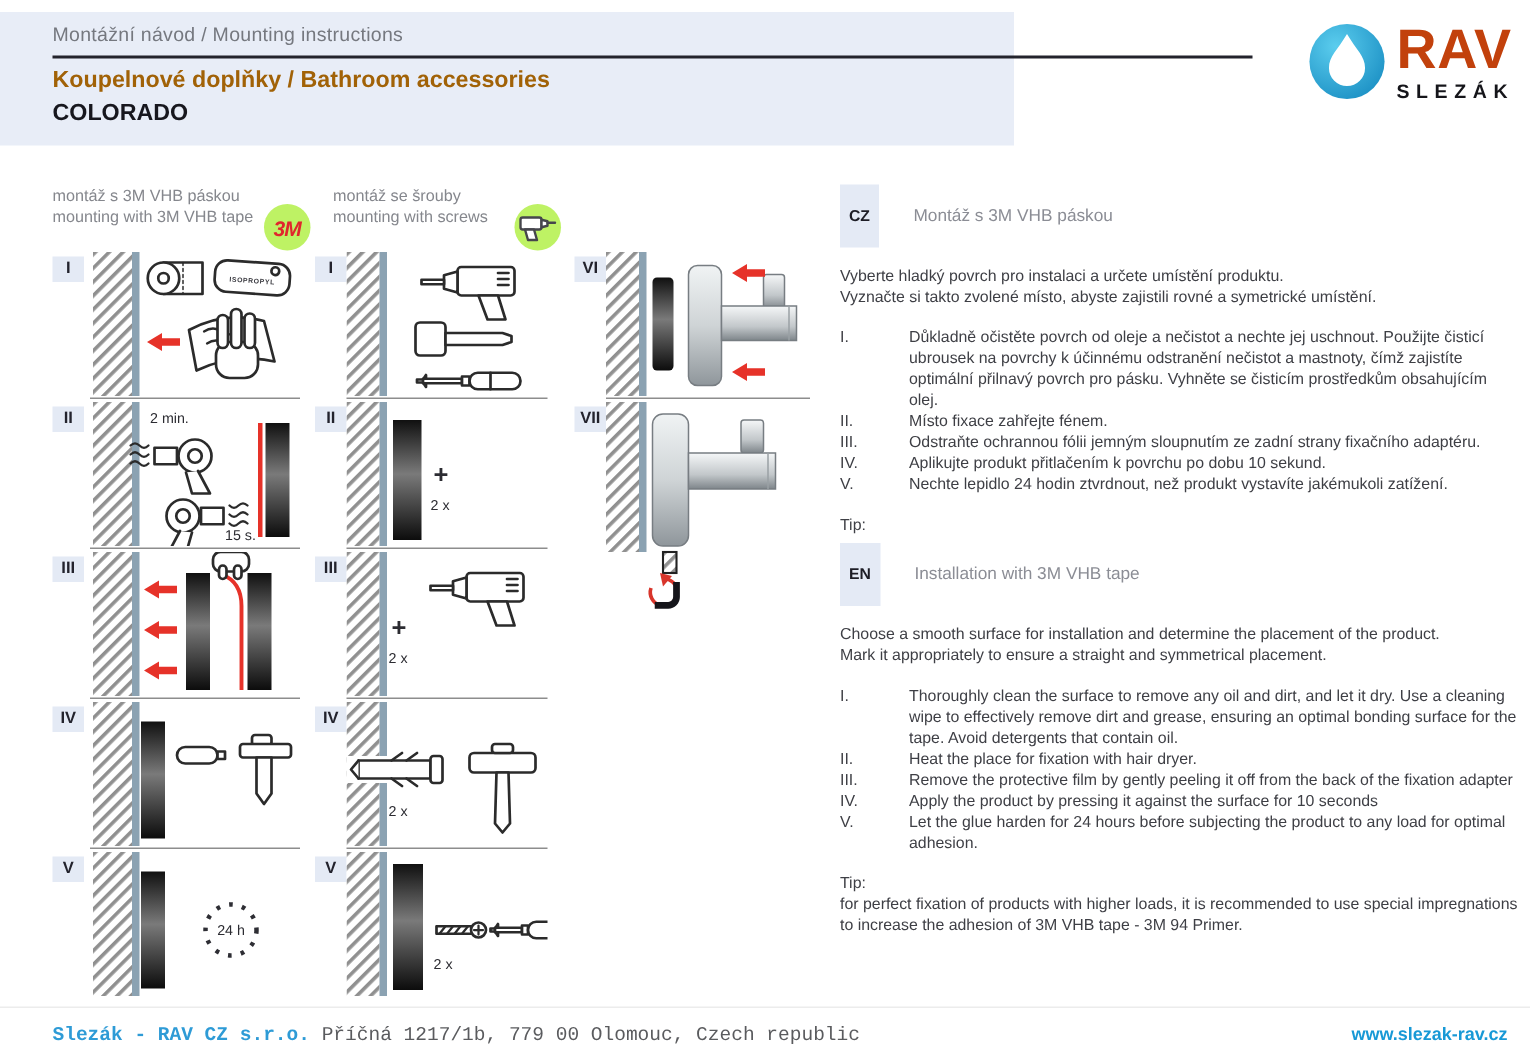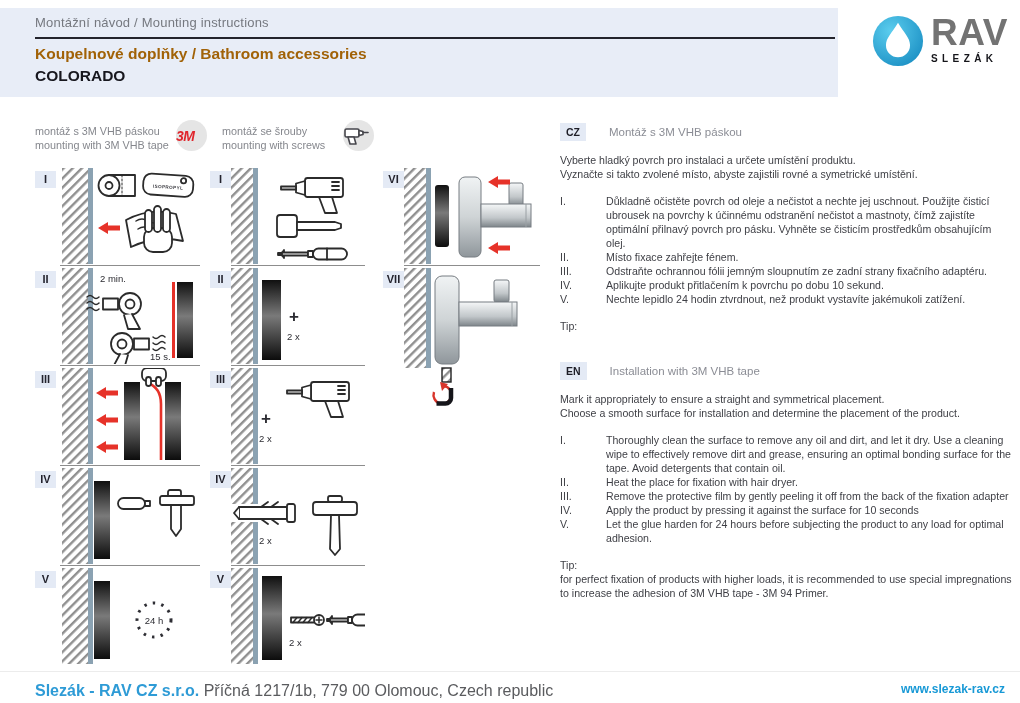--- a/index.html
+++ b/index.html
@@ -1,66 +1,66 @@
 <!DOCTYPE html>
 <html><head>
 <meta charset="utf-8">
 <style>
   html,body { margin:0; padding:0; background:#fff; }
   #page { position:relative; width:1020px; height:703px; background:#fff;
           font-family:"Liberation Sans", sans-serif; overflow:hidden; }
 
   
-  .hdr { position:absolute; left:0; top:8px; width:838px; height:89px; background:#e8edf7; }
+  .hdr { position:absolute; left:0; top:8px; width:676px; height:89px; background:#e8edf7; }
   .doc-type { position:absolute; left:35px; top:7px; font-size:13px; color:#75787f; letter-spacing:.2px; }
   .hdr-rule { position:absolute; left:35px; top:29px; width:800px; height:2px; background:#23232c; }
   .hdr-title { position:absolute; left:35px; top:37px; font-size:15.5px; font-weight:700; color:#a16207; }
   .hdr-product { position:absolute; left:35px; top:59px; font-size:15.5px; font-weight:700; color:#17171e; }
 
   .logo { position:absolute; left:872px; top:15px; display:flex; align-items:flex-start; }
   .logo-txt { margin-left:7px; }
-  .logo-brand { font-size:37px; line-height:36px; font-weight:700; color:#737373; letter-spacing:0.5px; }
-  .logo-sub { font-size:10px; font-weight:700; letter-spacing:4.4px; color:#15151a; margin-top:2px; text-align:left; }
+  .logo-brand { font-size:37px; line-height:36px; font-weight:700; color:#c2410c; letter-spacing:0.5px; }
+  .logo-sub { font-size:13px; font-weight:700; letter-spacing:4.4px; color:#15151a; margin-top:2px; text-align:left; }
 
   
   .mh { position:absolute; top:125px; font-size:10.8px; line-height:13.5px; color:#85878d; }
-  .mbadge { position:absolute; top:120px; width:31px; height:31px; border-radius:50%;
-            background:#e5e5e5; display:flex; align-items:center; justify-content:flex-start; }
+  .mbadge { position:absolute; top:136px; width:31px; height:31px; border-radius:50%;
+            background:#bef264; display:flex; align-items:center; justify-content:center; }
   .m3m { color:#e0262d; font-weight:800; font-style:italic; font-size:14px; letter-spacing:-0.5px; }
 
   
   .rn { position:absolute; width:21px; height:17px; background:#e4eaf5; color:#23232d;
         font-weight:700; font-size:11px; text-align:center; line-height:17px; }
   .sep { position:absolute; height:1px; background:#8d8d8d; }
   .fig { position:absolute; }
 
   .oln  { fill:#fff; stroke:#2b2b2b; stroke-width:1.8; stroke-linejoin:round; stroke-linecap:round; }
   .oln2 { fill:#fff; stroke:#46464c; stroke-width:1.6; stroke-linejoin:round; stroke-linecap:round; }
   .wav  { fill:none; stroke:#2b2b2b; stroke-width:1.5; stroke-linecap:round; }
   .dash { fill:none; stroke:#2b2b2b; stroke-width:1; stroke-dasharray:2 2; }
   .tiny { font-size:4.6px; fill:#3a3a40; letter-spacing:.4px; font-weight:700; }
   .lbl  { font-size:9.5px; fill:#2c2c32; }
   .plus { font-size:17px; font-weight:700; fill:#2c2c32; }
 
   
   .lang-col { position:absolute; left:560px; width:452px; color:#3e3f45;
               font-size:10.6px; line-height:14px; }
   .lang-head { display:flex; align-items:center; margin-bottom:12px; }
-  .lang-badge { background:#e4eaf5; font-weight:700; font-size:10.5px; padding:2px 6px; color:#1d1d26; }
+  .lang-badge { background:#e4eaf5; font-weight:700; font-size:10.5px; padding:14px 6px; color:#1d1d26; }
   .lang-title { color:#8b8d95; font-size:11.5px; margin-left:23px; }
   .steps { margin-top:13px; }
   .step-row { display:flex; }
   .step-row .n { width:30px; flex:none; }
   .step-row .t { flex:1;margin-left:16px; }
   .tip { margin-top:13px; }
   .b { font-weight:400; }
 
   
   .footer-rule { position:absolute; left:0; top:671px; width:1020px; height:1px; background:#ececec; }
-  .foot-left { position:absolute; left:35px; top:682px; font-size:16px; color:#5a5b5e; }
+  .foot-left { position:absolute; left:35px; top:682px; font-size:13px; color:#5a5b5e;font-family:Liberation Mono, monospace; }
   .foot-company { color:#2e9bd6; font-weight:700; }
   .foot-site { position:absolute; right:15px; top:682px; font-size:12px; color:#1899d6; font-weight:700; }
 </style>
 </head>
 <body>
 
 <div id="page">
 
   <svg width="0" height="0" style="position:absolute" aria-hidden="true">
     <defs>
@@ -435,22 +435,22 @@
       <div class="b">Tip:</div>
     </div>
   </div>
 
   <div class="lang-col" style="top:362px">
     <div class="lang-head">
       <span class="lang-badge">EN</span>
       <span class="lang-title">Installation with 3M VHB tape</span>
     </div>
     <div class="intro">
+      <div>Choose a smooth surface for installation and determine the placement of the product.</div>
       <div>Mark it appropriately to ensure a straight and symmetrical placement.</div>
-      <div>Choose a smooth surface for installation and determine the placement of the product.</div>
     </div>
     <div class="steps">
       <div class="step-row">
           <span class="n">I.</span>
           <span class="t">Thoroughly clean the surface to remove any oil and dirt, and let it dry. Use a cleaning wipe to effectively remove dirt and grease, ensuring an optimal bonding surface for the tape. Avoid detergents that contain oil.</span>
         </div>
       <div class="step-row">
           <span class="n">II.</span>
           <span class="t">Heat the place for fixation with hair dryer.</span>
         </div>

